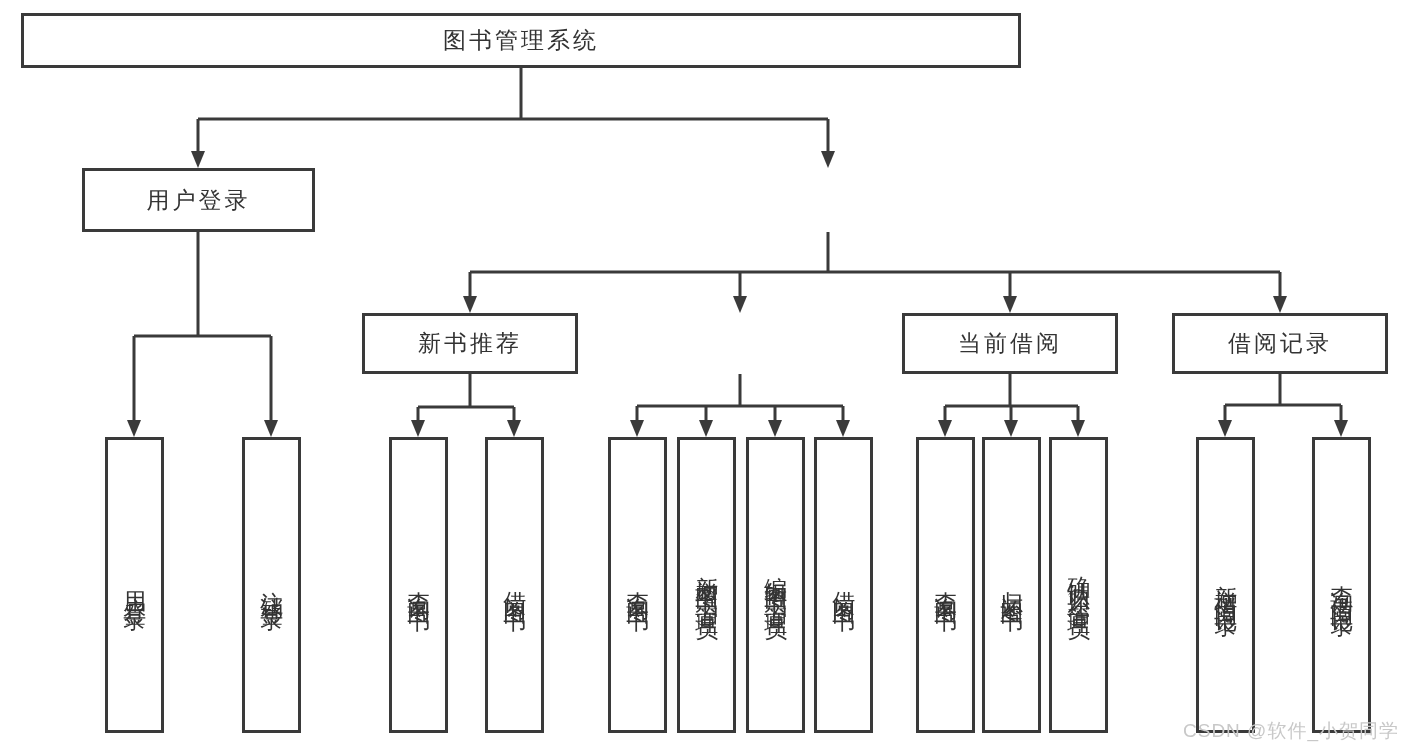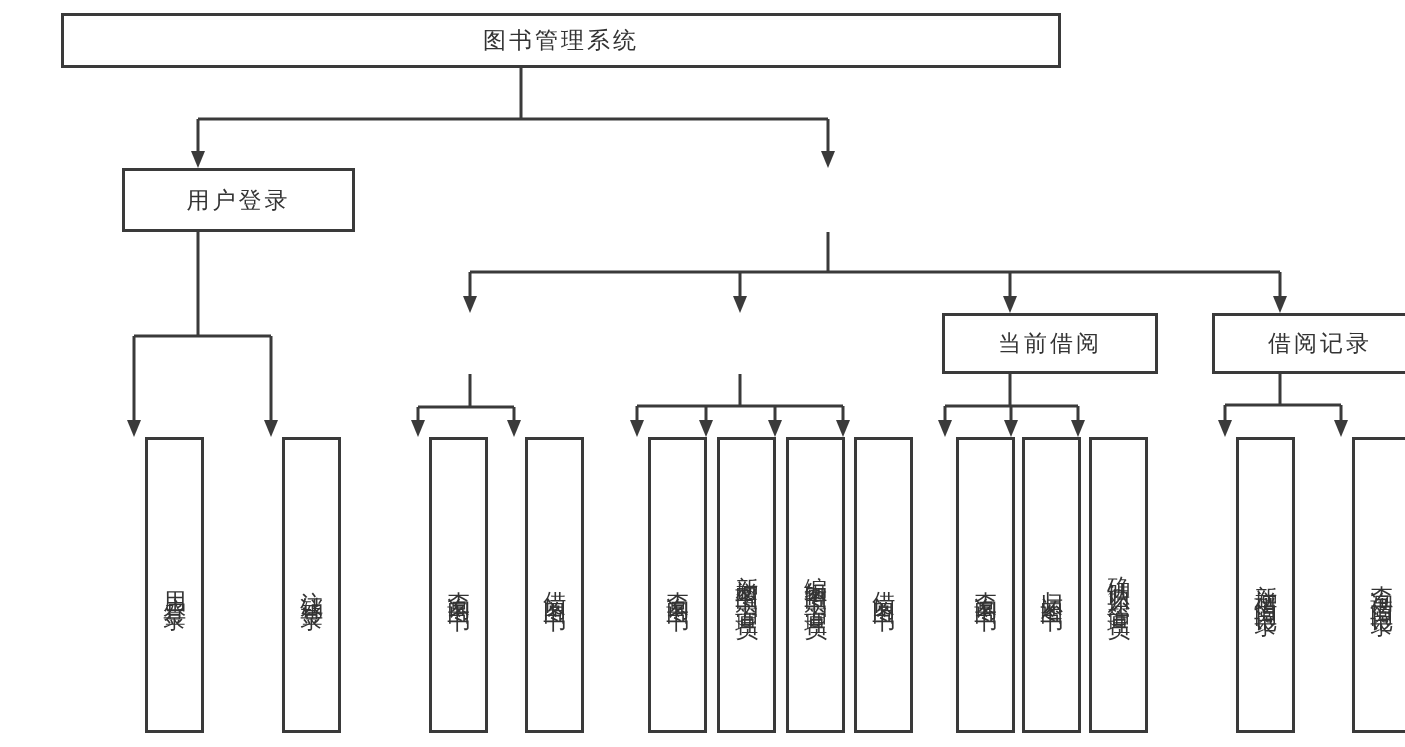--- a/index.html
+++ b/index.html
@@ -20,21 +20,20 @@
   #wires path{stroke:var(--line);stroke-width:3;fill:none;}
   #wires polygon{fill:var(--line);stroke:none;}
   .node{
     position:absolute;
     background:#ffffff;
     border:3px solid var(--line);
     box-sizing:border-box;
     display:flex;align-items:center;justify-content:center;
     color:var(--text);
     z-index:2;
-    margin-left:40px;
   }
   .node.h span{
     font-size:23px;
     letter-spacing:3px;
     white-space:nowrap;
   }
   .node.v span{
     writing-mode:vertical-rl;
     text-orientation:mixed;
     font-size:23px;
@@ -107,20 +106,23 @@
   </svg>
 
   <div class="node h" style="left:21px;top:13px;width:1000px;height:55px">
     <span>图书管理系统</span>
   </div>
 
   <div class="node h" style="left:82px;top:168px;width:233px;height:64px">
     <span>用户登录</span>
   </div>
 
+  <div class="node h" style="left:362px;top:313px;width:216px;height:61px">
+    <span>新书推荐</span>
+  </div>
   <div class="node h" style="left:902px;top:313px;width:216px;height:61px">
     <span>当前借阅</span>
   </div>
   <div class="node h" style="left:1172px;top:313px;width:216px;height:61px">
     <span>借阅记录</span>
   </div>
 
   <div class="node v" style="left:105px;top:437px;width:59px;height:296px">
     <span>用户登录</span>
   </div>
@@ -158,13 +160,14 @@
     <span>确认归还（管理员）</span>
   </div>
 
   <div class="node v" style="left:1196px;top:437px;width:59px;height:296px">
     <span>新增借阅记录</span>
   </div>
   <div class="node v" style="left:1312px;top:437px;width:59px;height:296px">
     <span>查询借阅记录</span>
   </div>
 
+  <div id="watermark">CSDN @软件_小贺同学</div>
 </div>
 
 </body></html>

